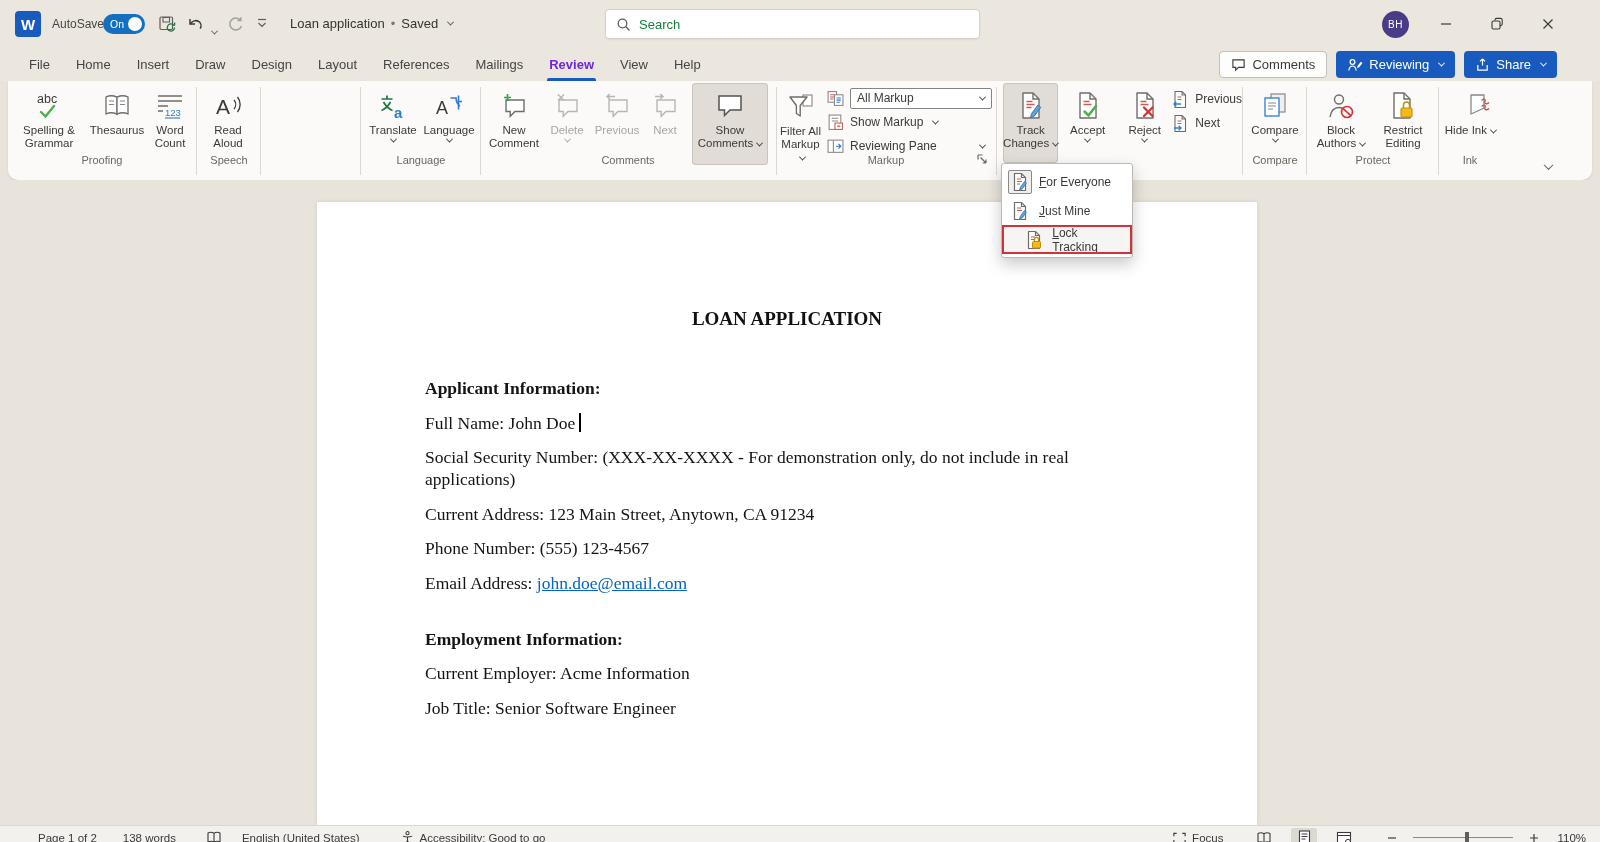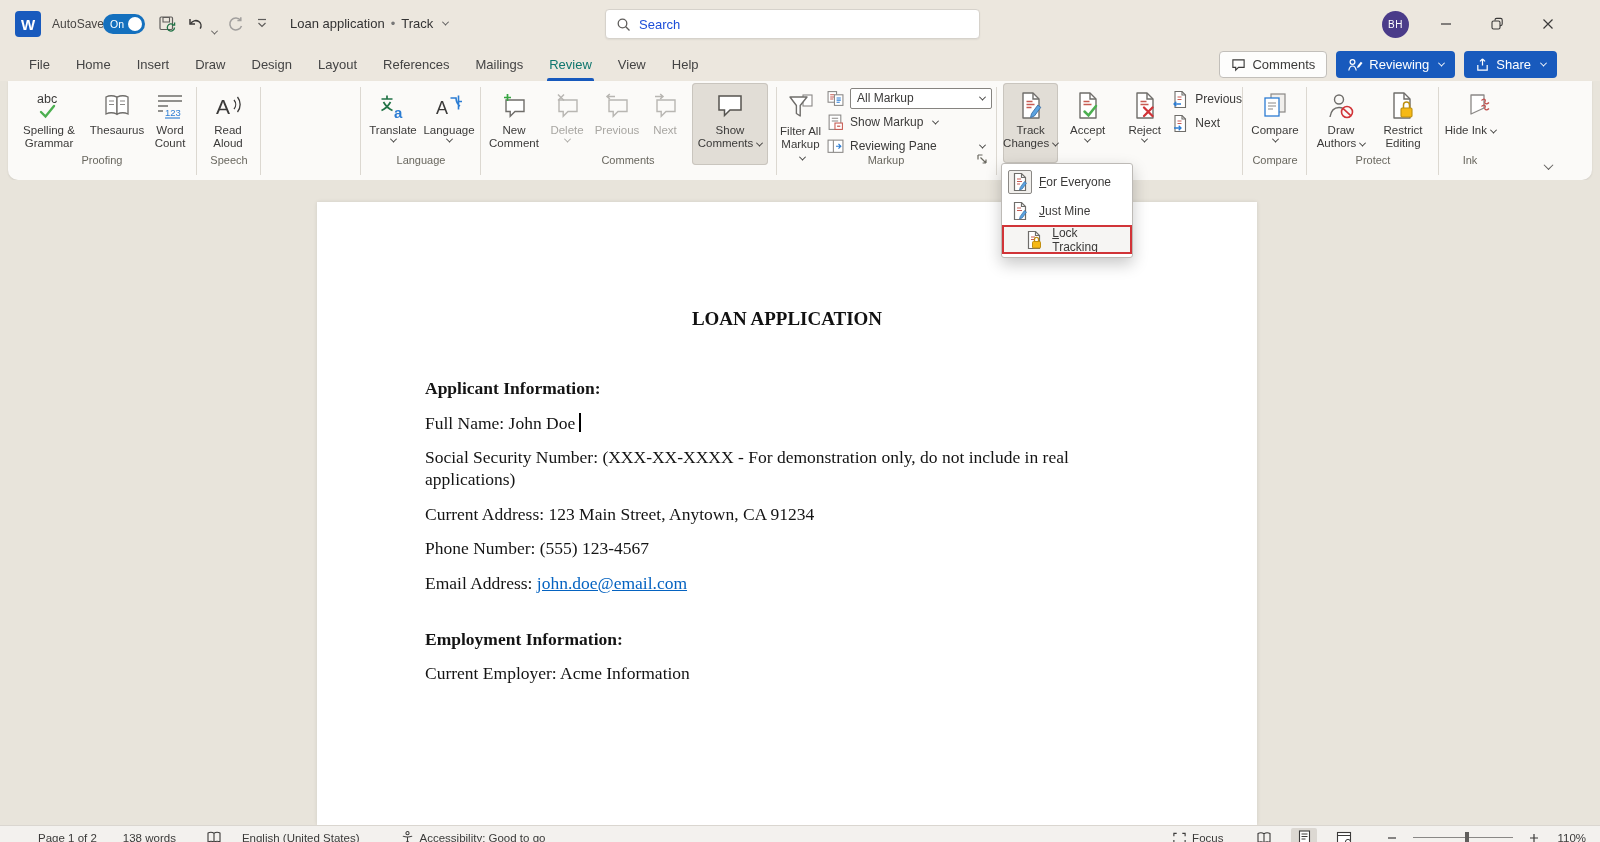--- a/index.html
+++ b/index.html
@@ -16,28 +16,28 @@
   .topchrome { position:absolute; top:0; left:0; width:1600px; height:81px; background:#ece7de; }
   .titlebar { position:absolute; top:0; left:0; width:1600px; height:48px; display:flex; align-items:center; }
   .word-logo { position:absolute; left:15px; top:11px; width:26px; height:26px; background:#185abd; border-radius:4px; color:#fff; font-weight:bold; font-size:15px; display:flex; align-items:center; justify-content:center; }
   .autosave-label { position:absolute; left:52px; top:17px; font-size:12px; color:#484644; }
   .toggle { position:absolute; left:103px; top:14px; width:42px; height:20px; background:#1470be; border-radius:10px; display:flex; align-items:center; cursor:pointer; }
   .toggle .on { color:#fff; font-size:10.5px; margin-left:7px; }
   .toggle .knob { width:14px; height:14px; background:#fff; border-radius:50%; margin-left:auto; margin-right:3px; }
   .tb-ic { position:absolute; top:15px; }
   .doc-title-wrap { position:absolute; left:290px; top:16px; font-size:13px; color:#333; display:flex; align-items:center; gap:6px; }
   .search-box { position:absolute; left:605px; top:9px; width:375px; height:30px; background:#fff; border:1px solid #d6d2cb; border-radius:4px; display:flex; align-items:center; padding:0 10px; gap:8px; box-shadow:0 1px 2px rgba(0,0,0,.06); }
-  .search-box span { font-size:13px; color:#1d4ed8; }
+  .search-box span { font-size:13px; color:#15803d; }
   .avatar { position:absolute; left:1382px; top:11px; width:27px; height:27px; border-radius:50%; background:#4a3b89; color:#fff; font-size:10px; display:flex; align-items:center; justify-content:center; letter-spacing:.5px; }
   .winbtn { position:absolute; top:9px; width:38px; height:30px; display:flex; align-items:center; justify-content:center; }
 
   
   .tabsrow { position:absolute; top:48px; left:0; width:1600px; height:33px; display:flex; align-items:stretch; padding-left:16px; }
   .tab { position:relative; display:flex; align-items:center; padding:0 13px; font-size:13px; color:#444; cursor:pointer; }
-  .tab.active { color:#0f766e; font-weight:normal; }
+  .tab.active { color:#6d28d9; font-weight:bold; }
   .tab.active::after { content:""; position:absolute; left:11px; right:11px; bottom:0; height:3px; background:#185abd; border-radius:2px 2px 0 0; }
   .top-actions { position:absolute; right:43px; top:51px; display:flex; gap:9px; }
   .pillbtn { height:27px; display:flex; align-items:center; gap:6px; padding:0 11px; border-radius:4px; font-size:13px; cursor:pointer; }
   .pill-light { background:#fdfdfc; border:1px solid #c2bfba; color:#3b3a39; }
   .pill-blue { background:#185abd; color:#fff; }
 
   
   .ribbon { position:absolute; top:81px; left:8px; width:1584px; height:99px; background:#fbfaf8; border-radius:0 0 10px 10px; box-shadow:0 1px 2px rgba(0,0,0,.10); }
   .grp { position:absolute; top:2px; height:86px; display:flex; align-items:flex-start; }
   .glabel { position:absolute; bottom:3px; left:0; right:0; text-align:center; font-size:11px; color:#69675f; }
@@ -117,21 +117,21 @@
     </span>
     <span class="tb-ic" style="left:255px;">
       <svg width="14" height="16" viewBox="0 0 14 16">
           <path d="M3 4.5h8" stroke="#5f5d5b" stroke-width="1.2"></path>
           <path d="M3.5 8l3.5 3.5L10.5 8" fill="none" stroke="#5f5d5b" stroke-width="1.2"></path>
         </svg>
     </span>
     <div class="doc-title-wrap">
       <span>Loan application</span>
       <span style="color:#777;">•</span>
-      <span>Track</span>
+      <span>Saved</span>
       <span class="chv" style="color:#555;"></span>
     </div>
     <div class="search-box">
       <span>
         <svg width="15" height="15" viewBox="0 0 15 15">
             <circle cx="6.5" cy="6.5" r="4.3" fill="none" stroke="#5f5d5b" stroke-width="1.3"></circle>
             <path d="M9.8 9.8L13.5 13.5" stroke="#5f5d5b" stroke-width="1.3"></path>
           </svg>
       </span>
       <span>Search</span>
@@ -482,21 +482,21 @@
   <div class="grp" style="left:1302px; width:126px;">
     <div class="bb" style="width:62px;">
       <span class="ic">
           <svg width="30" height="30" viewBox="0 0 30 30">
             <circle cx="13" cy="8.5" r="4.5" fill="none" stroke="#6f6d6a" stroke-width="1.4"></circle>
             <path d="M4 26c1-6.5 4.5-9.5 9-9.5 1.5 0 3 .4 4.2 1.2" fill="none" stroke="#6f6d6a" stroke-width="1.4"></path>
             <circle cx="21" cy="21" r="5.5" fill="none" stroke="#d13438" stroke-width="1.6"></circle>
             <path d="M17.2 17.6l7.6 7" stroke="#d13438" stroke-width="1.6"></path>
           </svg>
         </span>
-      <span><span>Draw Authors</span><span class="chv"></span></span>
+      <span><span>Block Authors</span><span class="chv"></span></span>
     </div>
     <div class="bb" style="width:62px;">
       <span class="ic">
           <svg width="30" height="30" viewBox="0 0 30 30">
             <path d="M6 2h10l6 6v19H6z" fill="#fff" stroke="#6f6d6a" stroke-width="1.4" stroke-linejoin="round"></path>
             <path d="M16 2v6h6" fill="none" stroke="#6f6d6a" stroke-width="1.4"></path>
             <rect x="13" y="17" width="11" height="9" rx="1.2" fill="#f6b915" stroke="#bd8f10" stroke-width="1.1"></rect>
             <path d="M15.5 17v-3a3 3 0 016 0v3" fill="none" stroke="#bd8f10" stroke-width="1.5"></path>
           </svg>
         </span>
@@ -527,20 +527,21 @@
     <div class="doc-title">LOAN APPLICATION</div>
     <div class="doc-body">
       <p class="hd">Applicant Information:</p>
       <p><span>Full Name: John Doe</span><span class="caret"></span></p>
       <p class="ssn">Social Security Number: (XXX-XX-XXXX - For demonstration only, do not include in real applications)</p>
       <p>Current Address: 123 Main Street, Anytown, CA 91234</p>
       <p>Phone Number: (555) 123-4567</p>
       <p><span>Email Address: </span><span class="email-link">john.doe@email.com</span></p>
       <p class="hd hd2">Employment Information:</p>
       <p>Current Employer: Acme Information</p>
+      <p>Job Title: Senior Software Engineer</p>
     </div>
   </div>
 </div>
 
 <div class="trackmenu">
   <div class="menuitem selected">
     <span class="mic">
         <svg width="20" height="20" viewBox="0 0 20 20">
           <path d="M4.5 1.5h7l4 4v13h-11z" fill="#fff" stroke="#6f6d6a" stroke-width="1.2"></path>
           <path d="M11.5 1.5v4h4" fill="none" stroke="#6f6d6a" stroke-width="1.2"></path>

